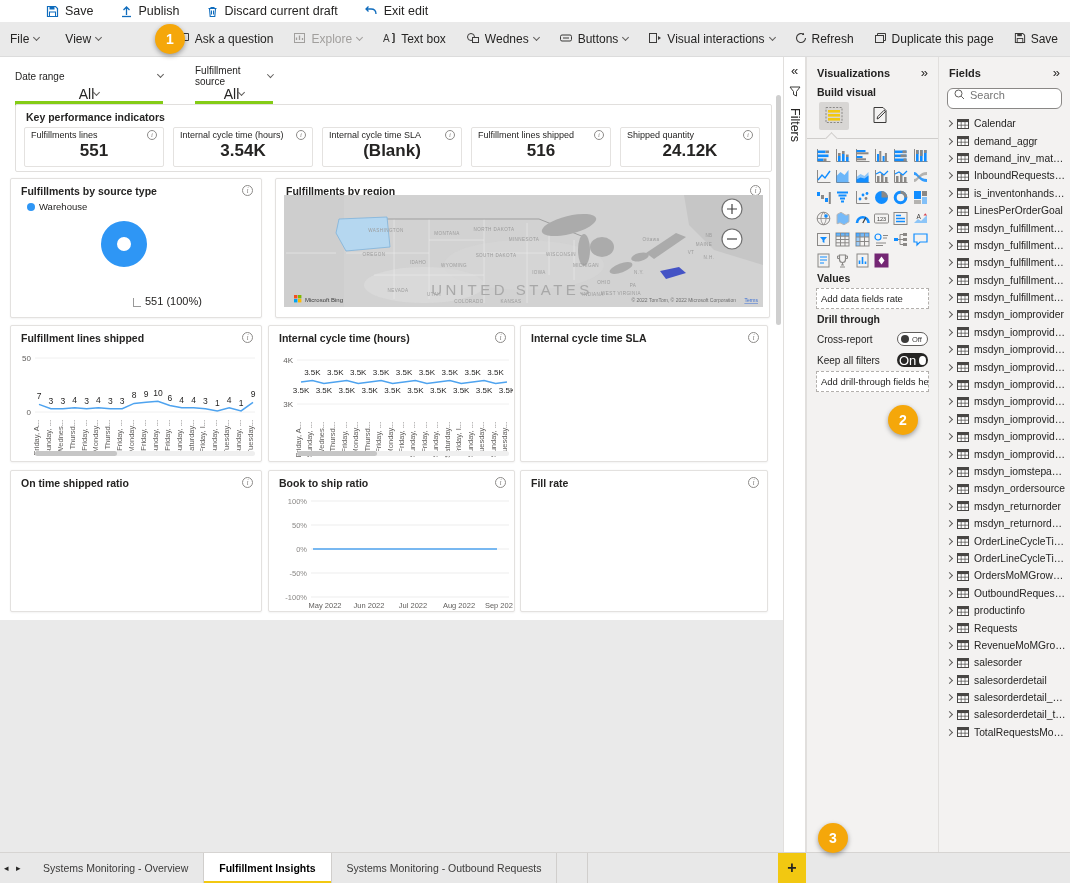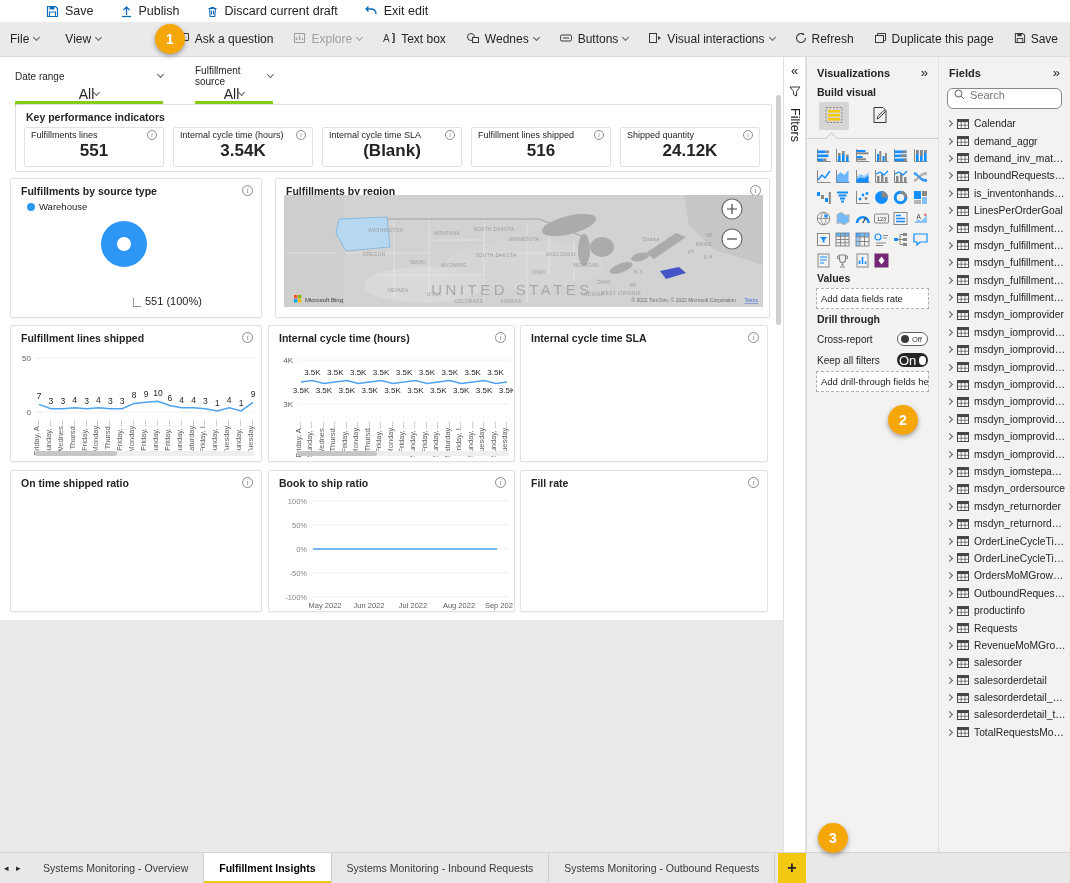--- a/index.html
+++ b/index.html
@@ -1224,21 +1224,20 @@
       </div>
     </div>
 </div>
 
 <div class="tabbar">
   <span class="tab-arrow" style="left:4px">◂</span>
   <span class="tab-arrow" style="left:16px">▸</span>
   <div class="tabs" id="pageTabs">
       <div class="ptab"><span>Systems Monitoring - Overview</span></div>
       <div class="ptab active"><span>Fulfillment Insights</span></div>
-      <div class="ptab"><span>Systems Monitoring - Inbound Requests</span></div>
       <div class="ptab"><span>Systems Monitoring - Outbound Requests</span></div>
       <div class="ptab"></div>
     </div>
   <div class="add-page">+</div>
 </div>
 
 <div class="badge" style="left:155px;top:24px">1</div>
 <div class="badge" style="left:888px;top:405px">2</div>
 <div class="badge" style="left:818px;top:823px">3</div>
 

